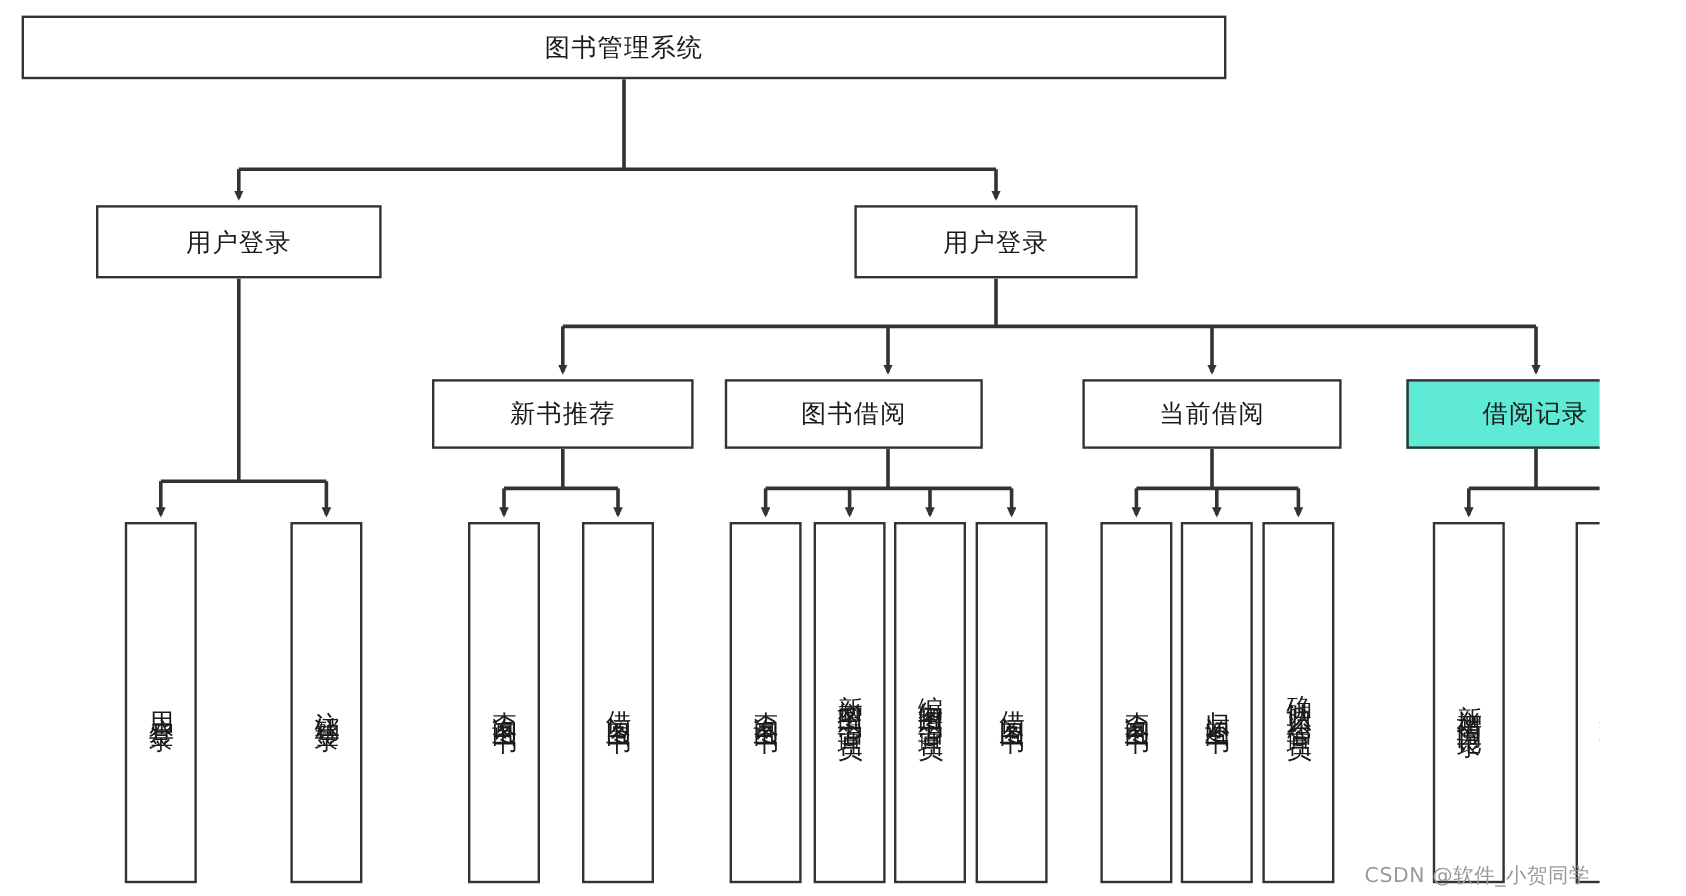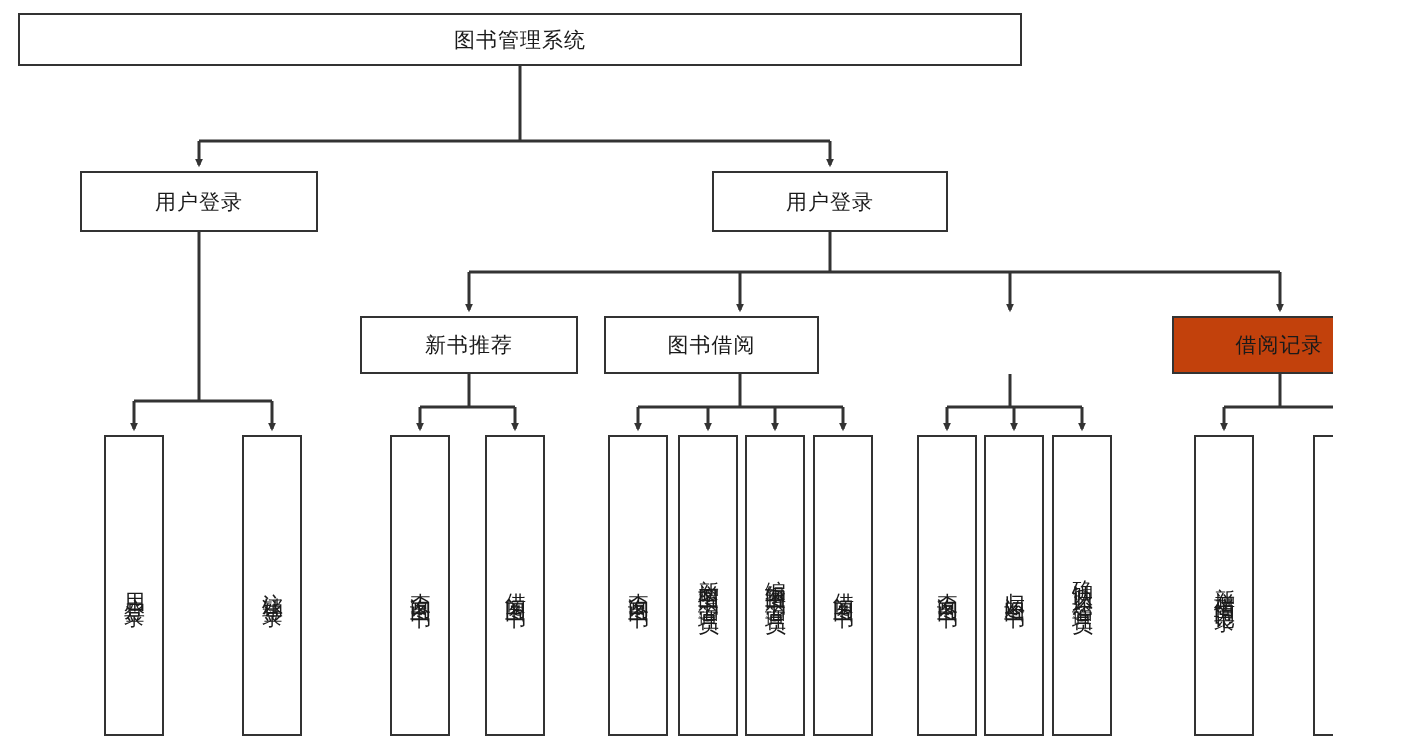--- a/index.html
+++ b/index.html
@@ -128,21 +128,24 @@
   <div class="node horiz" style="left: 712px; top: 171px; width: 236px; height: 61px; border-color: rgb(51, 51, 51); color: rgb(26, 26, 26); background: rgb(255, 255, 255);">
     <span>用户登录</span>
   </div>
 
   <div class="node horiz" style="left: 360px; top: 316px; width: 218px; height: 58px; border-color: rgb(51, 51, 51); color: rgb(26, 26, 26); background: rgb(255, 255, 255); font-family: Liberation Mono, monospace;">
     <span>新书推荐</span>
   </div>
   <div class="node horiz" style="left: 604px; top: 316px; width: 215px; height: 58px; border-color: rgb(51, 51, 51); color: rgb(26, 26, 26); background: rgb(255, 255, 255);">
     <span>图书借阅</span>
   </div>
-  <div class="node horiz" style="left: 1172px; top: 316px; width: 215px; height: 58px; border-color: rgb(51, 51, 51); color: rgb(26, 26, 26); background: #c2410c;">
+  <div class="node horiz" style="left: 902px; top: 316px; width: 216px; height: 58px; border-color: rgb(51, 51, 51); color: rgb(26, 26, 26); background: rgb(255, 255, 255);">
+    <span>当前借阅</span>
+  </div>
+  <div class="node horiz" style="left: 1172px; top: 316px; width: 215px; height: 58px; border-color: rgb(51, 51, 51); color: rgb(26, 26, 26); background: #5eead4;">
     <span>借阅记录</span>
   </div>
 
   <div class="node vert" style="left: 104px; top: 435px; width: 60px; height: 301px; border-color: rgb(51, 51, 51); color: rgb(26, 26, 26); background: rgb(255, 255, 255);">
     <span class="vtext">用户登录</span>
   </div>
   <div class="node vert" style="left: 242px; top: 435px; width: 60px; height: 301px; border-color: rgb(51, 51, 51); color: rgb(26, 26, 26); background: rgb(255, 255, 255);">
     <span class="vtext">注销登录</span>
   </div>
   <div class="node vert" style="left: 390px; top: 435px; width: 60px; height: 301px; border-color: rgb(51, 51, 51); color: rgb(26, 26, 26); background: rgb(255, 255, 255);">
@@ -172,13 +175,14 @@
   <div class="node vert" style="left: 1052px; top: 435px; width: 60px; height: 301px; border-color: rgb(51, 51, 51); color: rgb(26, 26, 26); background: rgb(255, 255, 255);">
     <span class="vtext">确认归还（管理员）</span>
   </div>
   <div class="node vert" style="left: 1194px; top: 435px; width: 60px; height: 301px; border-color: rgb(51, 51, 51); color: rgb(26, 26, 26); background: rgb(255, 255, 255);">
     <span class="vtext">新增借阅记录</span>
   </div>
   <div class="node vert" style="left: 1313px; top: 435px; width: 60px; height: 301px; border-color: rgb(51, 51, 51); color: rgb(26, 26, 26); background: rgb(255, 255, 255);">
     <span class="vtext">查询借阅记录</span>
   </div>
 
+  <div id="watermark" style="color: rgb(154, 154, 154);">CSDN @软件_小贺同学</div>
 </div>
 
 </body></html>

